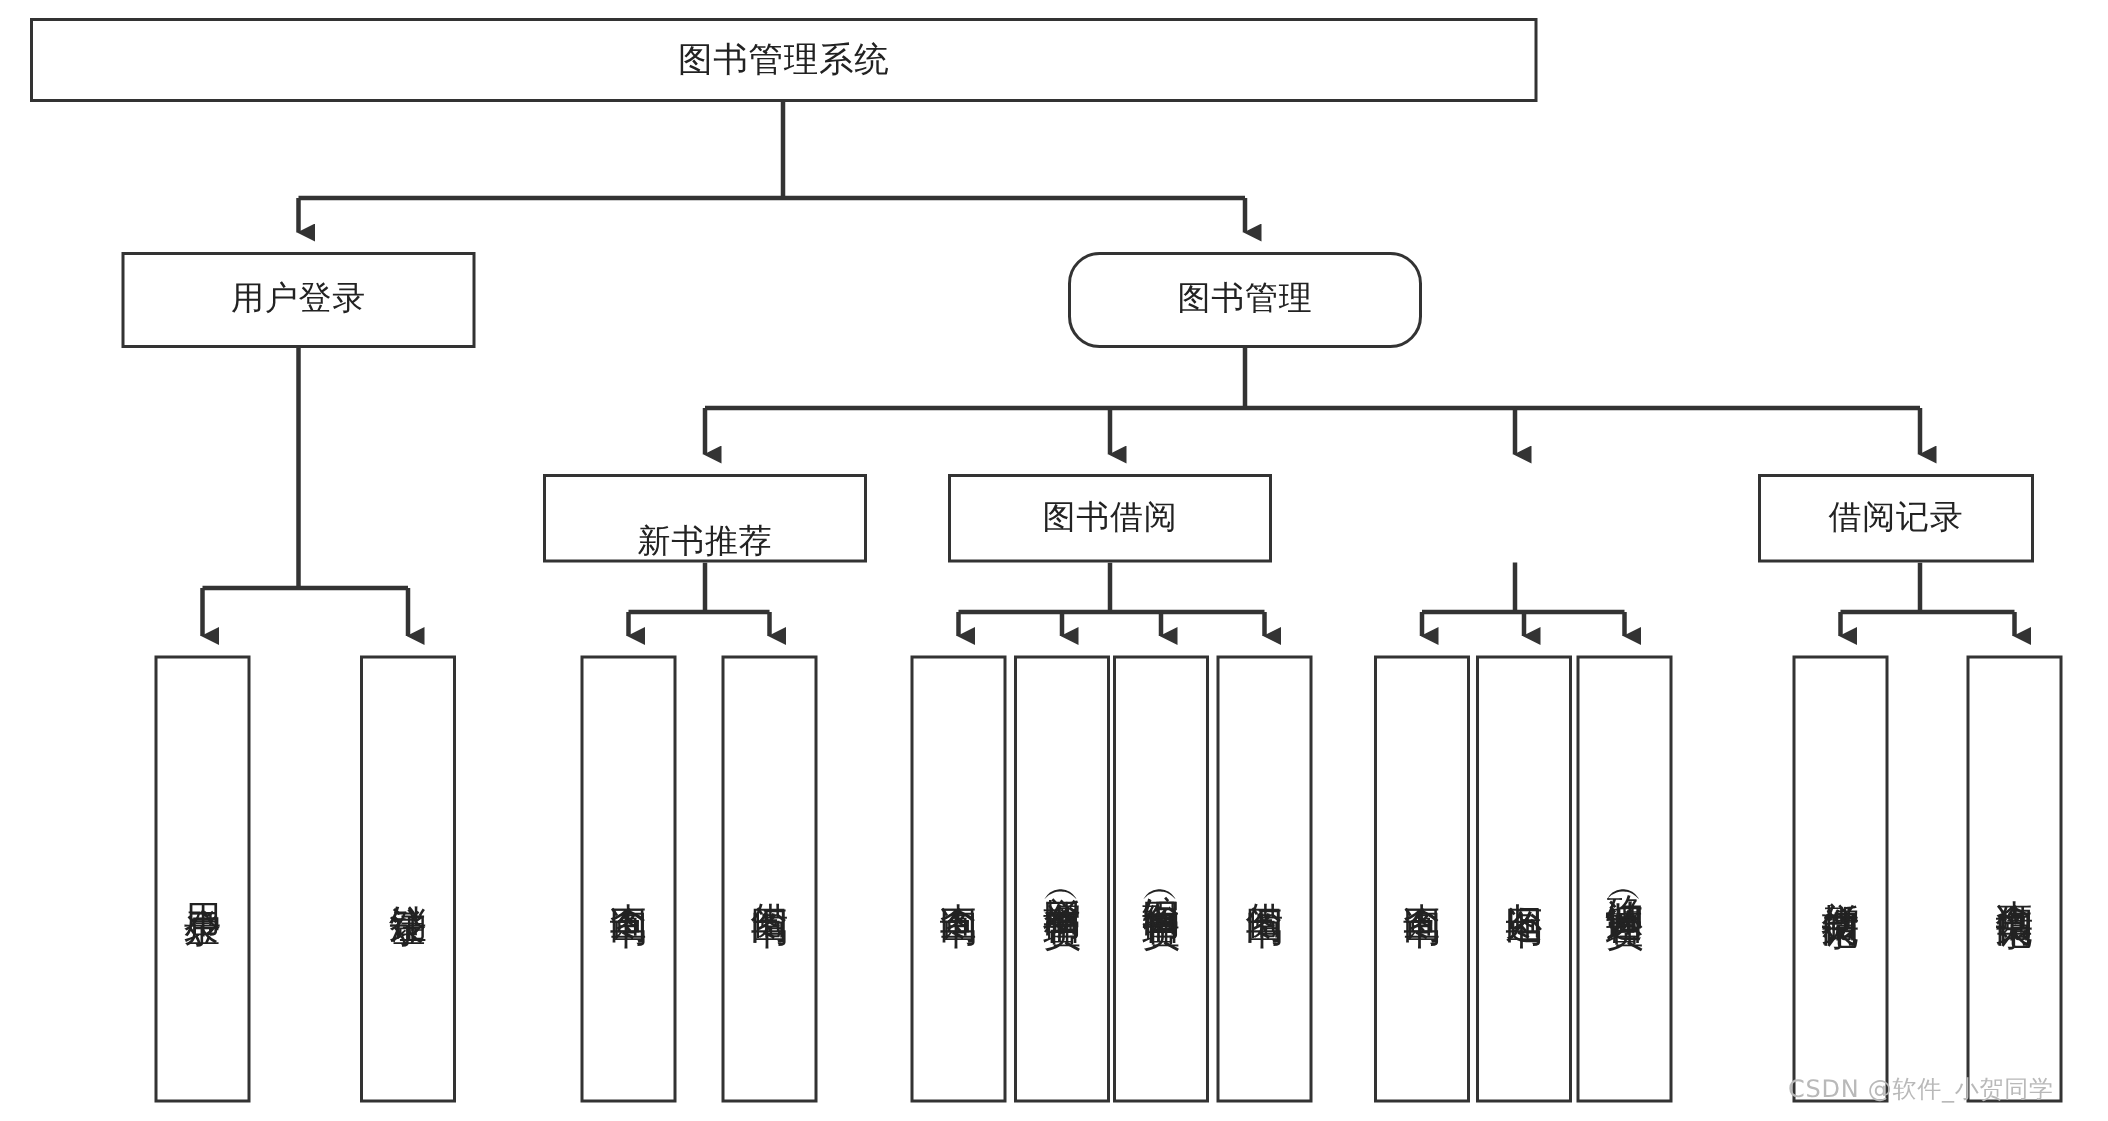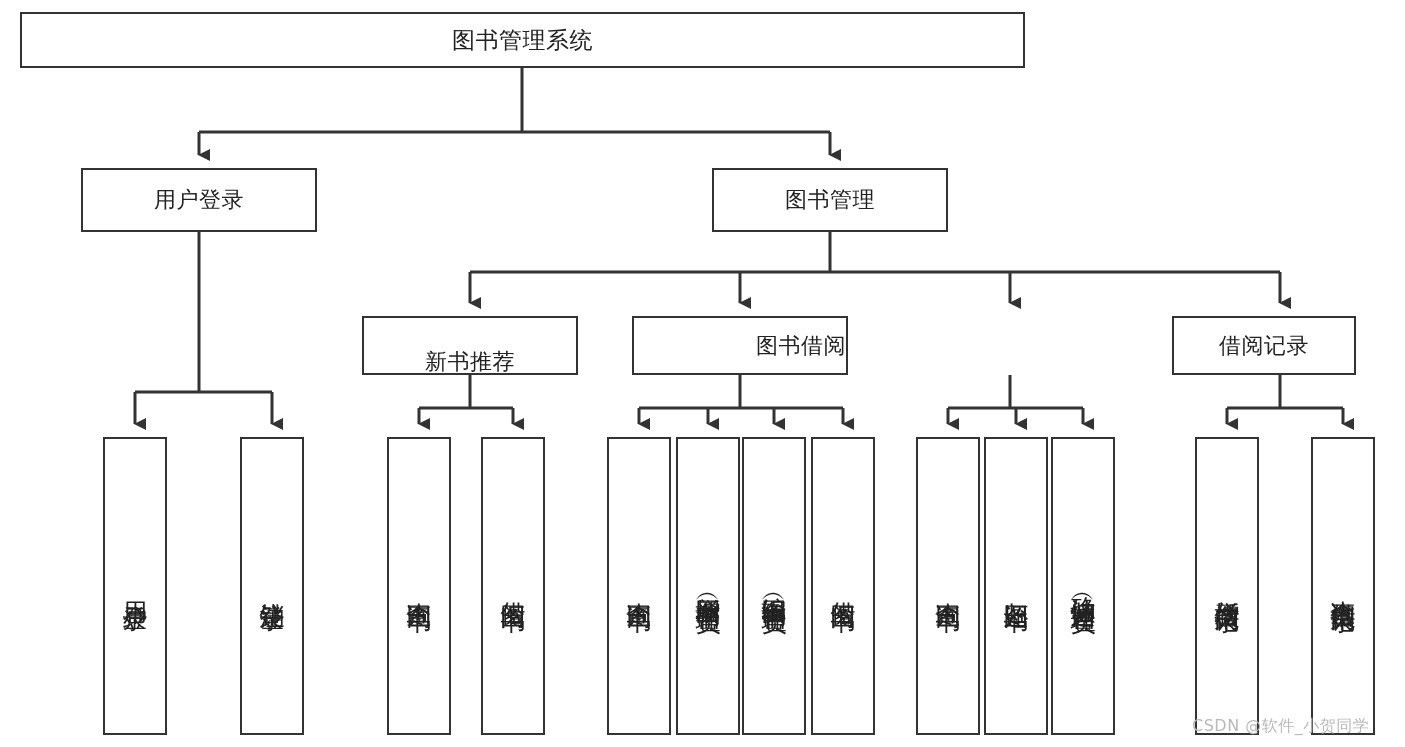--- a/index.html
+++ b/index.html
@@ -129,29 +129,29 @@
   </svg>
 
   <div class="node horiz root" style="left:20px; top:12px; width:1005px; height:56px;">
     <span class="node-label">图书管理系统</span>
   </div>
 
   <div class="node horiz" style="left:81px; top:168px; width:236px; height:64px;">
     <span class="node-label">用户登录</span>
   </div>
 
-  <div class="node horiz" style="left:712px; top:168px; width:236px; height:64px;">
+  <div class="node horiz" style="left:712px; top:168px; width:236px; height:64px;border-radius:21px;">
     <span class="node-label">图书管理</span>
   </div>
 
   <div class="node horiz" style="left:362px; top:316px; width:216px; height:59px;align-items:flex-end;">
     <span class="node-label">新书推荐</span>
   </div>
 
-  <div class="node horiz" style="left:632px; top:316px; width:216px; height:59px;justify-content:flex-end;">
+  <div class="node horiz" style="left:632px; top:316px; width:216px; height:59px;">
     <span class="node-label">图书借阅</span>
   </div>
 
 
   <div class="node horiz" style="left:1172px; top:316px; width:184px; height:59px;">
     <span class="node-label">借阅记录</span>
   </div>
 
   <div class="node vert" style="left:103px; top:437px; width:64px; height:298px;">
     <span class="node-label">用户登录</span>

